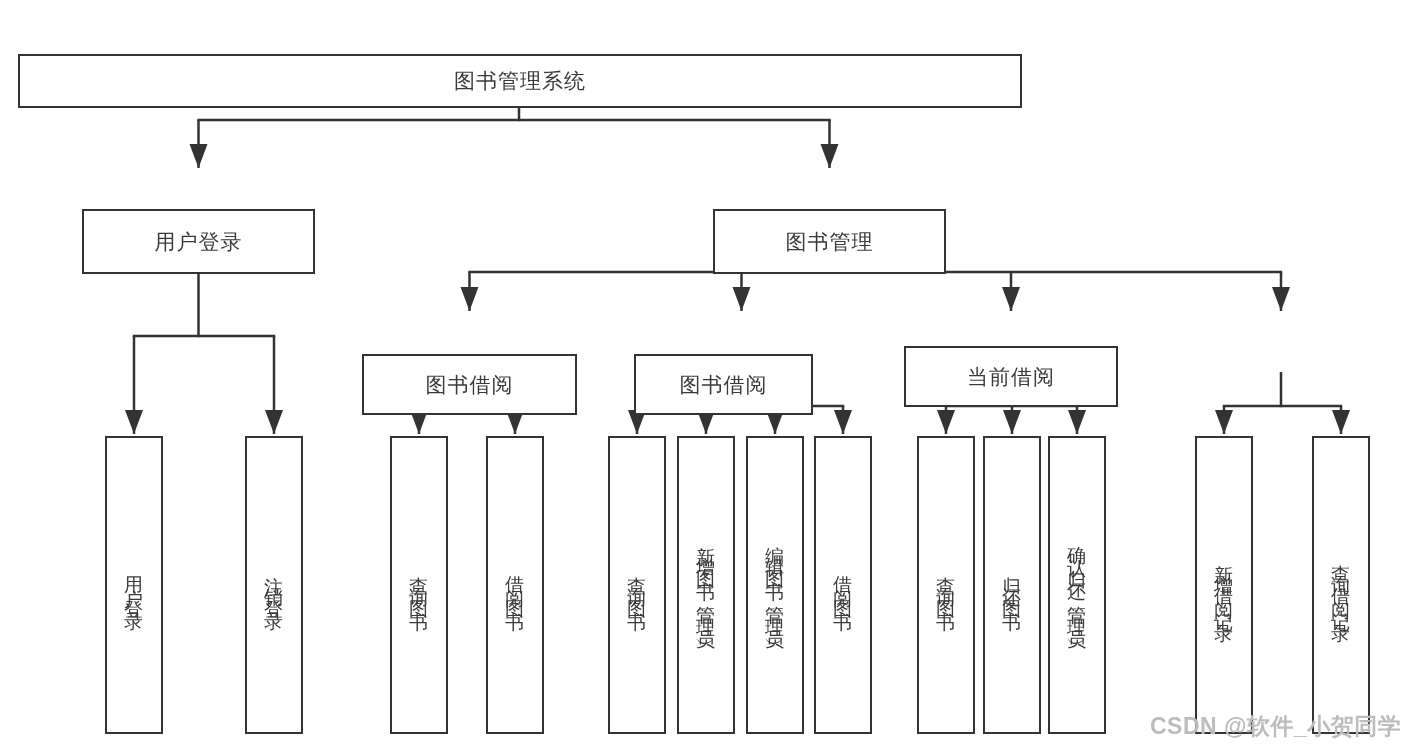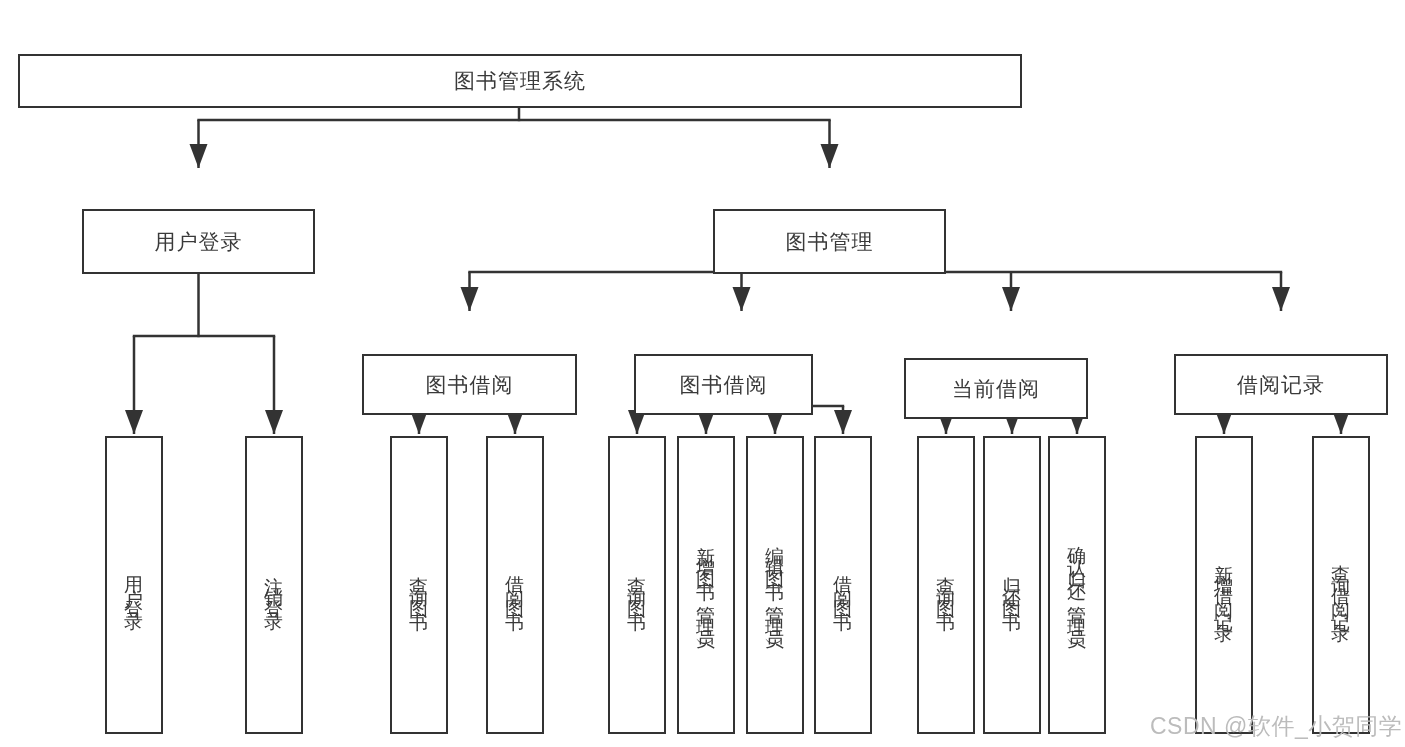--- a/index.html
+++ b/index.html
@@ -14,20 +14,21 @@
   }
   .box.h{font-size:21px;letter-spacing:1px;white-space:nowrap;margin-top:41px;}
   .box.v{
     writing-mode:vertical-rl;text-orientation:mixed;
     font-size:19px;letter-spacing:12px;line-height:1;
   }
   .watermark{
     position:absolute;left:1150px;top:711px;width:248px;
     font-size:23px;color:#bcbcbc;white-space:nowrap;letter-spacing:0.5px;
     text-align:right;
+    font-weight:bold;
   }
 </style>
 </head>
 <body>
 
 <div class="stage">
 
   <svg class="wires" viewBox="0 0 1405 747" xmlns="http://www.w3.org/2000/svg">
     <defs>
       <marker id="arw" markerUnits="userSpaceOnUse" markerWidth="20" markerHeight="26" refX="10" refY="24" orient="0">
@@ -92,22 +93,21 @@
     </g>
   </svg>
 
   <div class="box h" style="left:18px;top:13px;width:1004px;height:54px;">图书管理系统</div>
 
   <div class="box h" style="left:82px;top:168px;width:233px;height:65px;">用户登录</div>
   <div class="box h" style="left:713px;top:168px;width:233px;height:65px;font-family:Liberation Mono, monospace;">图书管理</div>
 
   <div class="box h" style="left:362px;top:313px;width:215px;height:61px;">图书借阅</div>
   <div class="box h" style="left:634px;top:313px;width:179px;height:61px;">图书借阅</div>
-  <div class="box h" style="left:904px;top:317px;width:184px;height:61px;text-align:center;">当前借阅</div>
-  <div class="box h" style="left:1174px;top:313px;width:214px;height:61px;">借阅记录</div>
+  <div class="box h" style="left:904px;top:305px;width:214px;height:61px;text-align:center;">当前借阅</div>
 
   <div class="box v" style="left:105px;top:436px;width:58px;height:298px;">用户登录</div>
   <div class="box v" style="left:245px;top:436px;width:58px;height:298px;">注销登录</div>
 
   <div class="box v" style="left:390px;top:436px;width:58px;height:298px;">查询图书</div>
   <div class="box v" style="left:486px;top:436px;width:58px;height:298px;">借阅图书</div>
 
   <div class="box v" style="left:608px;top:436px;width:58px;height:298px;">查询图书</div>
   <div class="box v" style="left:677px;top:436px;width:58px;height:298px;">新增图书（管理员）</div>
   <div class="box v" style="left:746px;top:436px;width:58px;height:298px;">编辑图书（管理员）</div>

